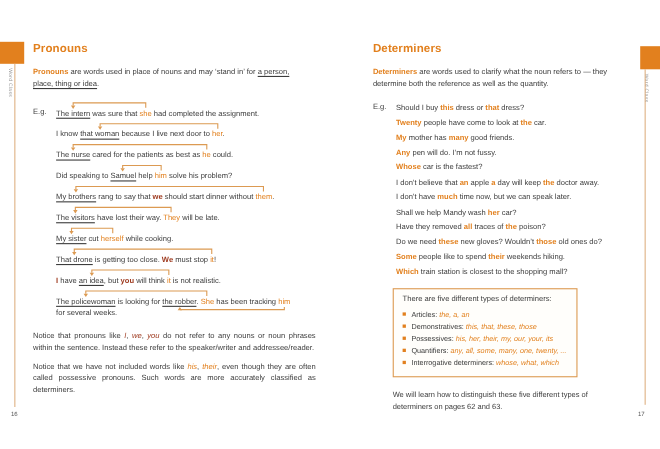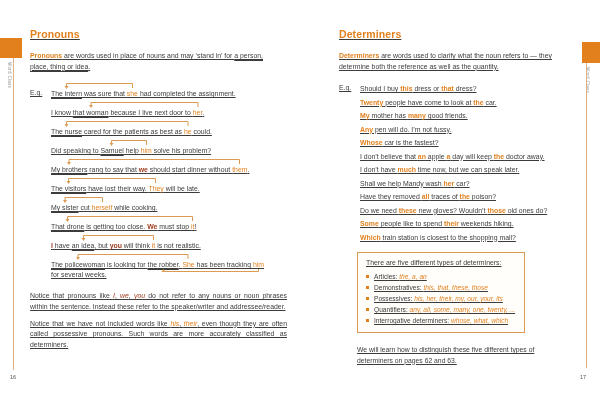--- a/index.html
+++ b/index.html
@@ -9,21 +9,21 @@
     --edge-line:#dfb183;
     --body-text:#3c3c3c;
     --tab-text:#949494;
   }
   html,body{margin:0;padding:0;}
   body{
     width:600px;height:408px;position:relative;background:#ffffff;
     font-family:"Liberation Sans",sans-serif;color:var(--body-text);
     overflow:hidden;
   }
-  .content{position:absolute;top:28px;text-decoration:underline;}
+  .content{position:absolute;top:38px;}
   .left-content{left:30px;width:258px;}
   .right-content{left:339px;width:232px;}
   .title{font-size:10.5px;font-weight:bold;color:var(--orange);margin:0 0 11px 0;letter-spacing:.1px;}
   .intro{font-size:6.9px;line-height:10.5px;margin:0 0 9px 0;}
   .left-content .intro{width:250px;}
   .right-content .intro{margin-bottom:12px;}
   .eg-row{display:flex;font-size:6.9px;}
   .eg-label{width:21px;flex:none;}
   .left-content .eg-label{padding-top:8px;}
   .sentences{flex:1;}

